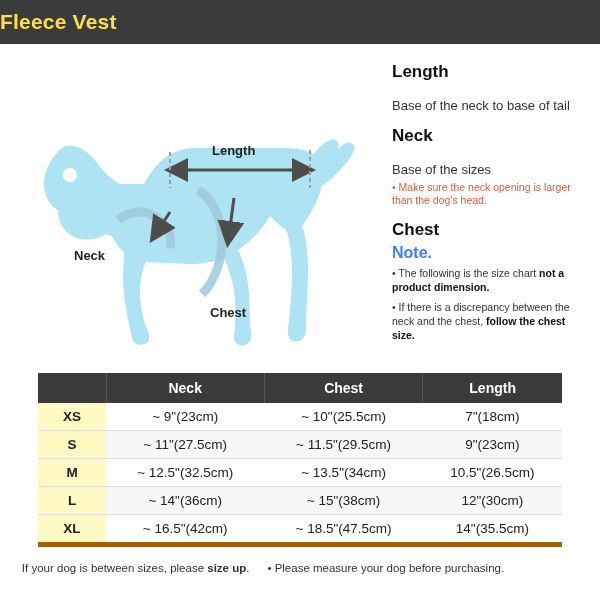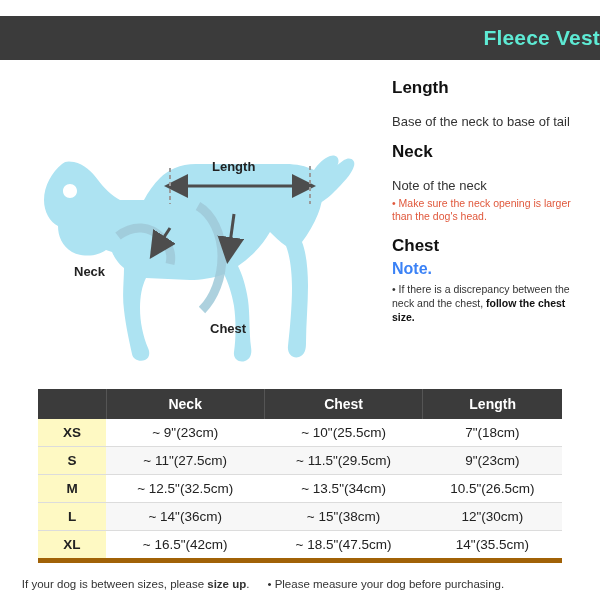--- a/index.html
+++ b/index.html
@@ -10,25 +10,24 @@
     font-family: "Liberation Sans", sans-serif;
     color: #1c1c1c;
     overflow: hidden;
   }
   .page { position: relative; width: 600px; height: 600px; }
 
   
   .header {
     height: 44px;
     background: #3b3b3b;
-    color: #5eead4;
+    color: #fde047;
     display: flex;
     align-items: center;
-    justify-content: flex-end;
-    margin-top: 16px;
+    justify-content: flex-start;
   }
   .header-title {
     font-size: 21px;
     font-weight: bold;
     letter-spacing: 0.2px;
   }
 
   
   .upper {
     display: flex;
@@ -242,26 +241,27 @@
       <div class="lbl" id="lbl-neck">Neck</div>
       <div class="lbl" id="lbl-chest">Chest</div>
     </div>
 
     <div class="info">
 
       <h2>Length</h2>
       <p class="desc">Base of the neck to base of tail</p>
 
       <h2>Neck</h2>
-      <p class="desc" style="margin-bottom:2px">Note of the neck</p>
+      <p class="desc" style="margin-bottom:2px">Base of the sizes</p>
       <div class="note-red">• Make sure the neck opening is larger than the dog's head.</div>
 
       <h2>Chest</h2>
 
       <div class="note-title">Note.</div>
+      <div class="note-item">• The following is the size chart <b>not a product dimension.</b></div>
       <div class="note-item">• If there is a discrepancy between the neck and the chest, <b>follow the chest size.</b></div>
     </div>
   </div>
 
   <div class="table-wrap">
     <table>
       <thead>
         <tr>
           <th class="corner"></th>
           <th>Neck</th>

